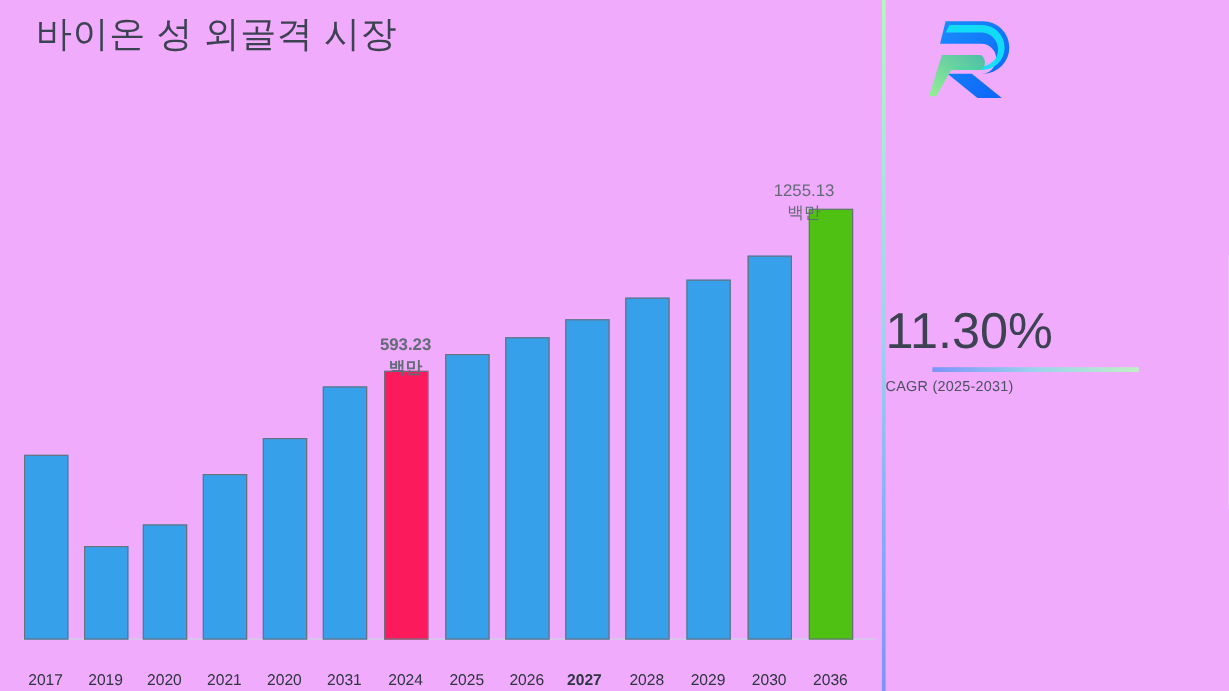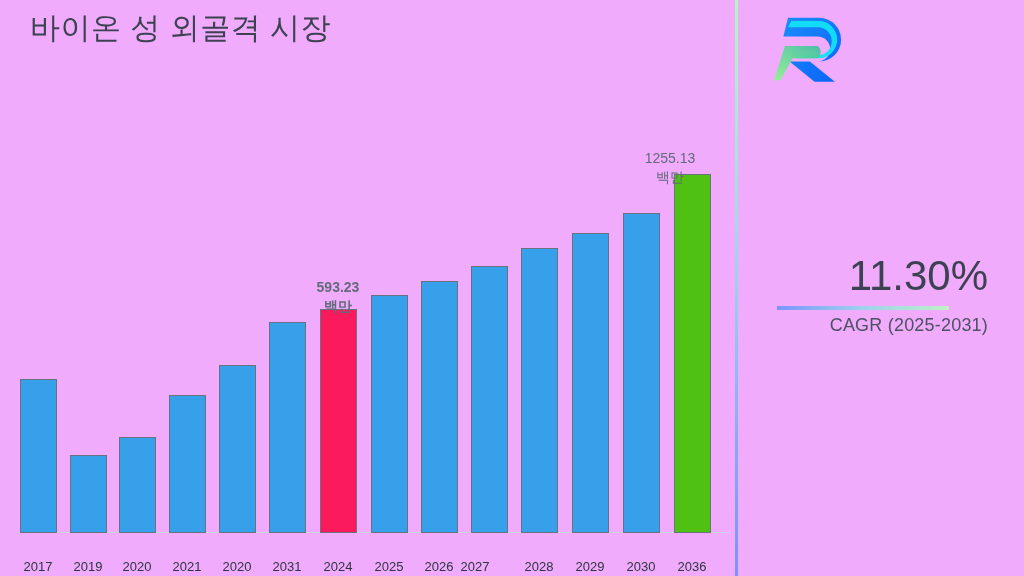--- a/index.html
+++ b/index.html
@@ -118,37 +118,37 @@
     line-height: 33px;
     letter-spacing: -0.5px;
   }
   #logo-wordmark div { white-space: nowrap; }
 
   #cagr-block {
     position: absolute;
     left: 0;
     top: 252px;
     width: 250px;
-    text-align: right;
+    text-align: left;
   }
   #cagr-value {
     font-size: 42px;
     color: #3c4251;
     font-weight: 400;
     letter-spacing: 0px;
     line-height: 48px;
   }
   #cagr-rule {
     width: 172px;
     height: 4px;
     margin: 6px auto 5px auto;
     background: linear-gradient(to right, #7b94fb 0%, #9ed2ec 50%, #bff0c6 100%);
   }
   #cagr-caption {
-    font-size: 18px;
+    font-size: 12px;
     color: #4c5262;
     letter-spacing: 0.2px;
   }
 </style>
 </head>
 <body>
 
 <div id="stage">
 
   <div id="chart-title">바이온 성 외골격 시장</div>
@@ -169,21 +169,21 @@
         <div class="tick-label" style="left: 207px; bottom: -40px;">2020</div>
         <div class="bar blue" style="left: 269px; top: 322px; height: 211px; bottom: auto;"></div>
         <div class="tick-label" style="left: 257px; bottom: -40px;">2031</div>
         <div class="bar pink" style="left: 320px; top: 309px; height: 224px; bottom: auto;"></div>
         <div class="tick-label" style="left: 308px; bottom: -40px;">2024</div>
         <div class="bar blue" style="left: 371px; top: 295px; height: 238px; bottom: auto;"></div>
         <div class="tick-label" style="left: 359px; bottom: -40px;">2025</div>
         <div class="bar blue" style="left: 421px; top: 281px; height: 252px; bottom: auto;"></div>
         <div class="tick-label" style="left: 409px; bottom: -40px; margin-top: 20px;">2026</div>
         <div class="bar blue" style="left: 471px; top: 266px; height: 267px; bottom: auto;"></div>
-        <div class="tick-label" style="left: 445px; bottom: -40px;">2027</div>
+        <div class="tick-label" style="left: 457px; bottom: -40px; font-weight: bold;">2027</div>
         <div class="bar blue" style="left: 521px; top: 248px; height: 285px; bottom: auto;"></div>
         <div class="tick-label" style="left: 509px; bottom: -40px;">2028</div>
         <div class="bar blue" style="left: 572px; top: 233px; height: 300px; bottom: auto;"></div>
         <div class="tick-label" style="left: 560px; bottom: -40px;">2029</div>
         <div class="bar blue" style="left: 623px; top: 213px; height: 320px; bottom: auto;"></div>
         <div class="tick-label" style="left: 611px; bottom: -40px;">2030</div>
         <div class="bar green" style="left: 674px; top: 174px; height: 359px; bottom: auto;"></div>
         <div class="tick-label" style="left: 662px; bottom: -40px;">2036</div>
         <div class="bar-label" style="left: 288px; top: 278px; font-weight: bold;">593.23
 백만</div>

